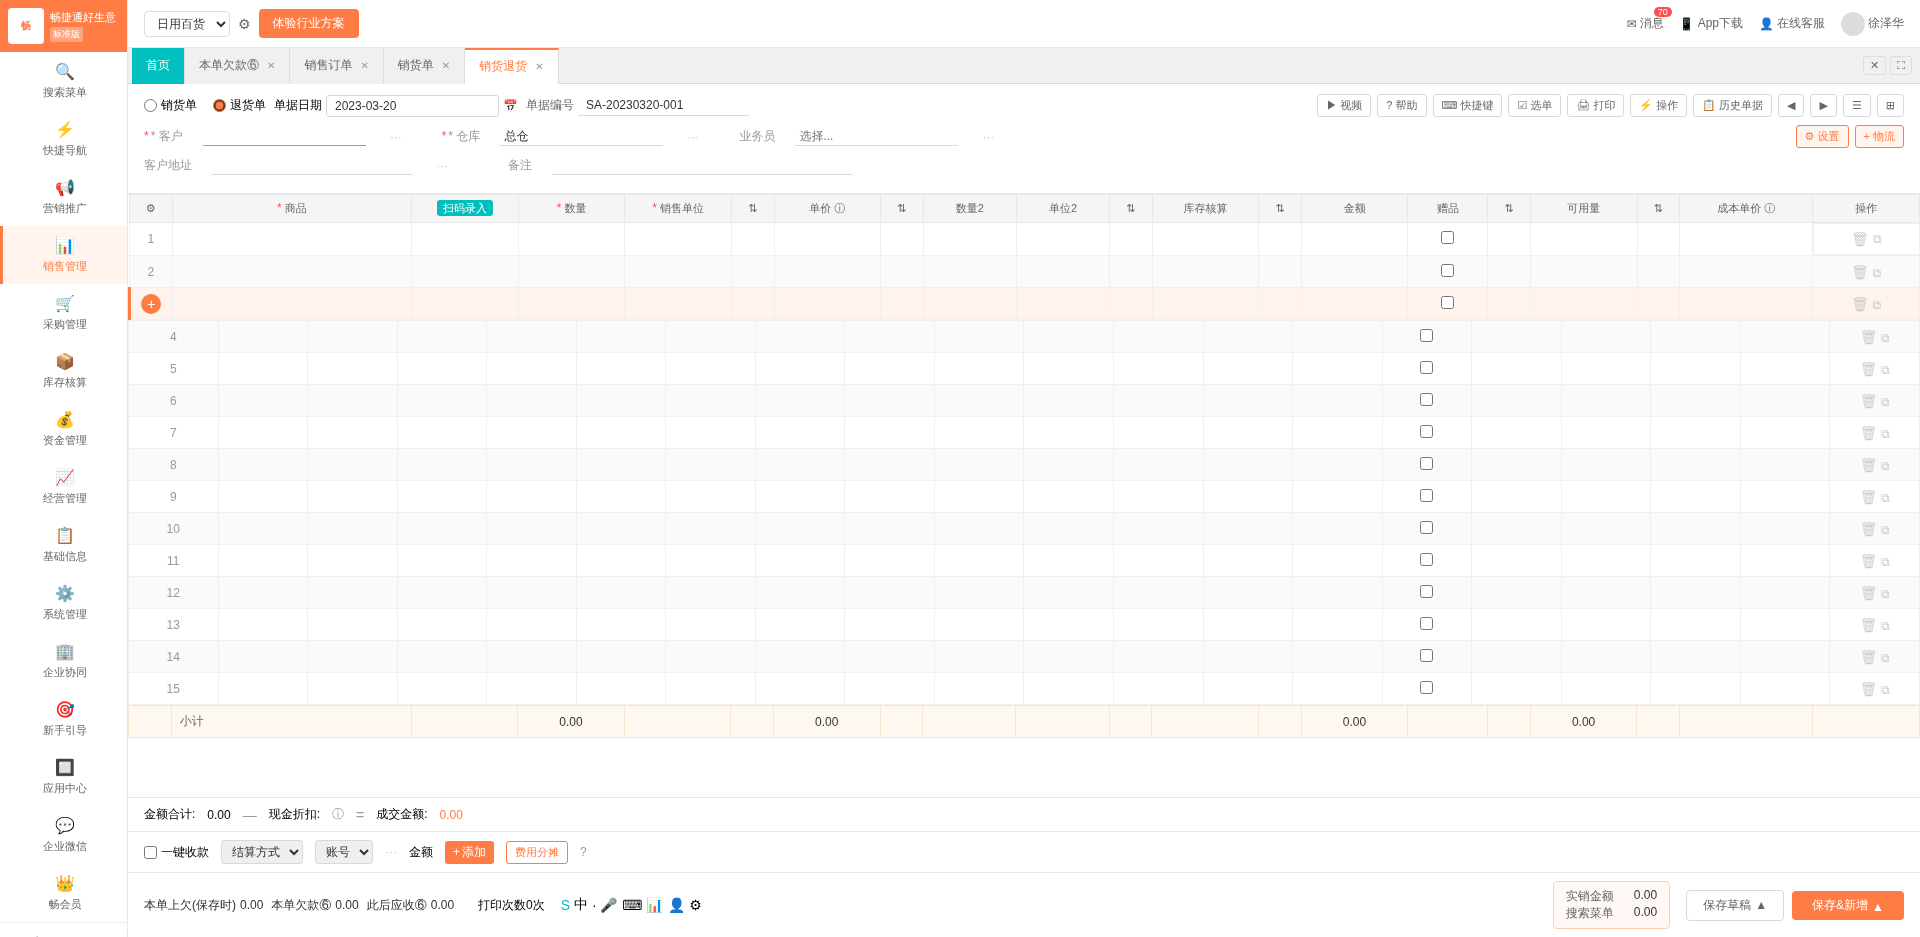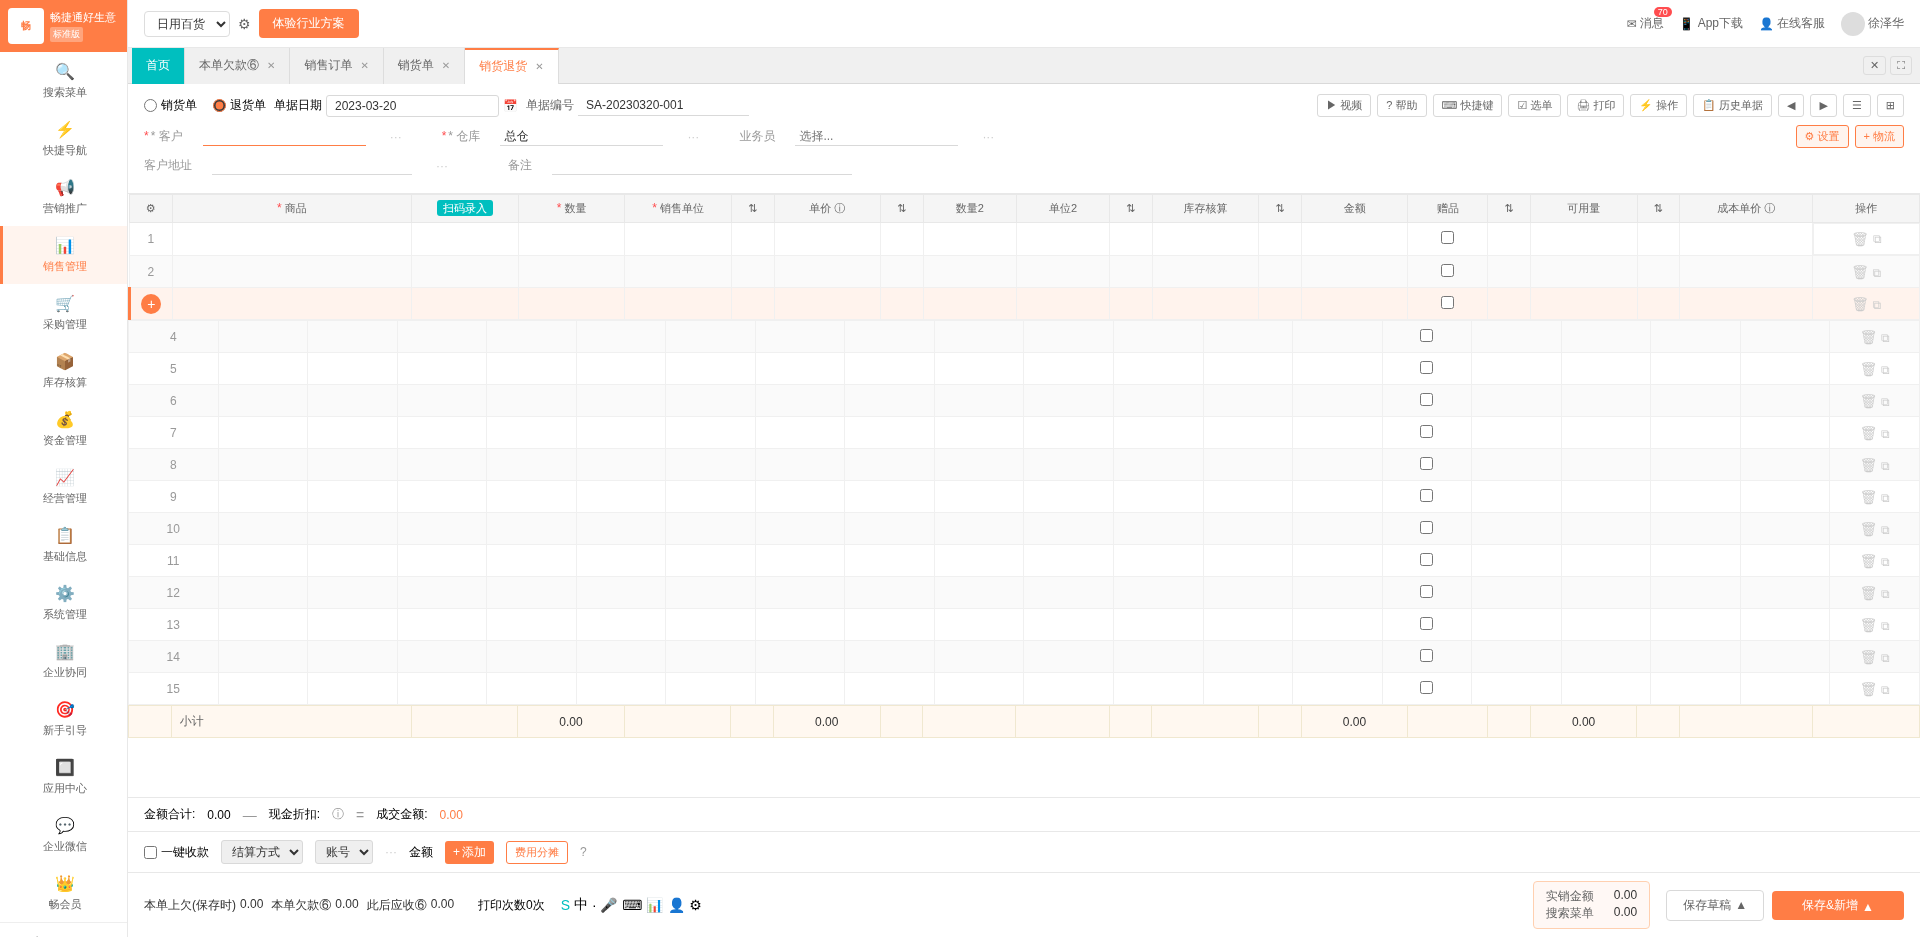--- a/index.html
+++ b/index.html
@@ -82,25 +82,25 @@
 
     
     #payment-row { background: #fff; border-top: 1px solid #e8e8e8; padding: 8px 16px; display: flex; align-items: center; gap: 12px; }
     .checkbox-label { display: flex; align-items: center; gap: 4px; }
     .payment-select { border: 1px solid #d9d9d9; border-radius: 3px; padding: 3px 6px; color: #333; }
     .add-fee-btn { background: #ff7d45; color: #fff; border: none; border-radius: 3px; padding: 3px 8px; cursor: pointer; font-size: 11px; display: flex; align-items: center; gap: 2px; }
     .fee-split-btn { border: 1px solid #ff7d45; color: #ff7d45; background: #fff; border-radius: 3px; padding: 3px 8px; cursor: pointer; font-size: 11px; }
 
     
     #bottom-bar { background: #fff; border-top: 1px solid #e8e8e8; padding: 8px 16px; display: flex; align-items: center; gap: 8px; }
-    .bottom-info { color: #666; font-size: 11px; display: flex; gap: 4px; }
+    .bottom-info { color: #666; font-size: 11px; display: flex; align-items: center; gap: 4px; }
     .bottom-info span { color: #333; }
     .bottom-actions { margin-left: auto; display: flex; gap: 8px; align-items: center; }
     .save-draft-btn { border: 1px solid #d9d9d9; background: #fff; border-radius: 4px; padding: 6px 16px; cursor: pointer; color: #666; font-size: 12px; display: flex; align-items: center; gap: 4px; }
-    .save-new-btn { background: #ff7d45; color: #fff; border: none; border-radius: 4px; padding: 6px 30px; cursor: pointer; font-size: 12px; display: flex; align-items: flex-end; gap: 4px; }
+    .save-new-btn { background: #ff7d45; color: #fff; border: none; border-radius: 4px; padding: 6px 20px; cursor: pointer; font-size: 12px; display: flex; align-items: flex-end; gap: 4px; }
 
     
     .table-input { border: none; background: transparent; outline: none; width: 100%; text-align: center; }
 
     .table-wrap { position: relative; }
 
     #content-area { flex: 1; display: flex; flex-direction: column; position: relative; overflow: hidden; }
   </style>
 </head>
 <body>

